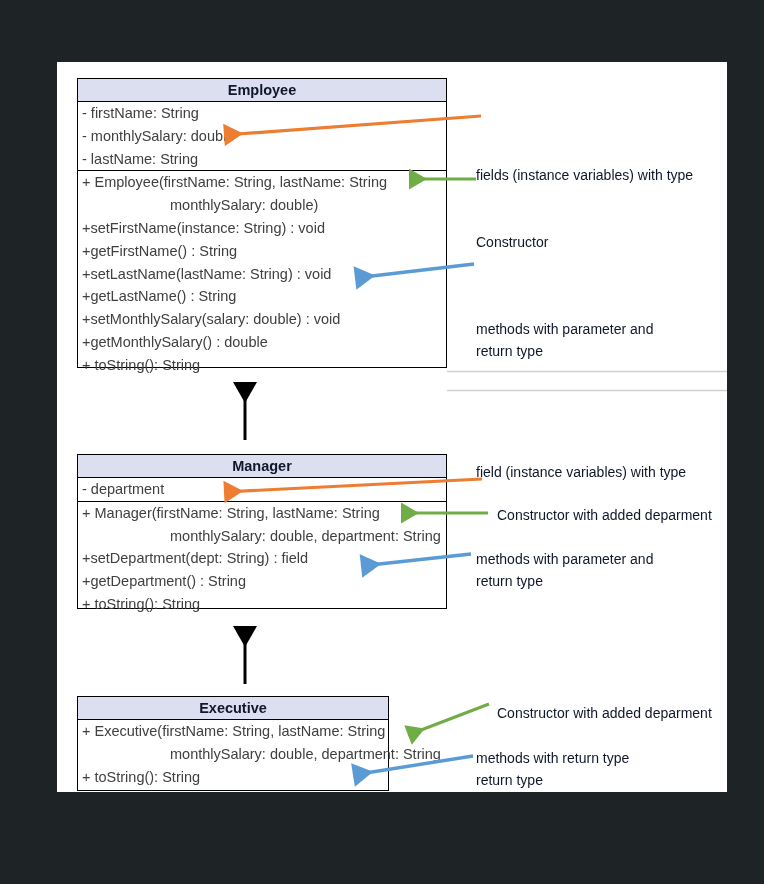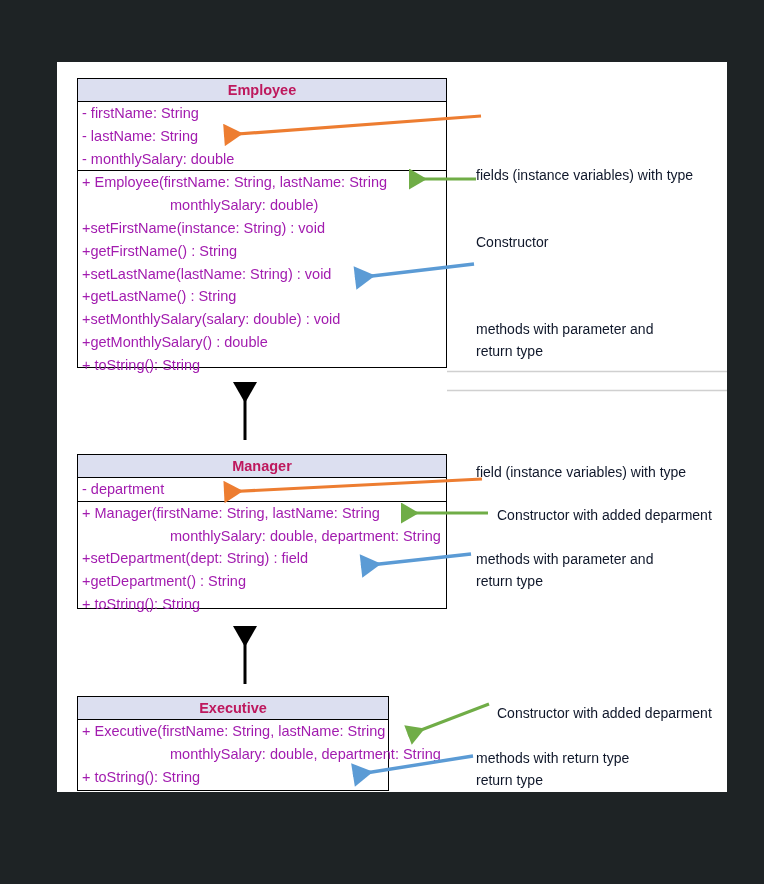--- a/index.html
+++ b/index.html
@@ -28,34 +28,34 @@
     border: 1.4px solid #000000;
     background: #ffffff;
     box-sizing: border-box;
   }
   .uml-title {
     background: #dcdff0;
     border-bottom: 1.4px solid #000000;
     text-align: center;
     font-weight: bold;
     font-size: 14.5px;
-    color: #be185d;
+    color: #0f172a;
     line-height: 23px;
     height: 23px;
     box-sizing: border-box;
   }
   .uml-section {
     box-sizing: border-box;
   }
   .uml-section + .uml-section {
     border-top: 1.4px solid #000000;
   }
   .uml-row {
     font-size: 14.5px;
-    color: #a21caf;
+    color: #404040;
     line-height: 22.8px;
     height: 22.8px;
     padding-left: 4px;
     white-space: pre;
     overflow: visible;
   }
   .uml-row.indent {
     padding-left: 92px;
   }
   
@@ -78,22 +78,22 @@
 </style>
 </head>
 <body>
 
 <div id="canvas">
 
   <div class="uml-box" style="left:20px; top:16px; width:370px; height:290px;">
     <div class="uml-title">Employee</div>
     <div class="uml-section">
       <div class="uml-row">- firstName: String</div>
+      <div class="uml-row">- monthlySalary: double</div>
       <div class="uml-row">- lastName: String</div>
-      <div class="uml-row">- monthlySalary: double</div>
     </div>
     <div class="uml-section">
       <div class="uml-row">+ Employee(firstName: String, lastName: String</div>
       <div class="uml-row indent">monthlySalary: double)</div>
       <div class="uml-row">+setFirstName(instance: String) : void</div>
       <div class="uml-row">+getFirstName() : String</div>
       <div class="uml-row">+setLastName(lastName: String) : void</div>
       <div class="uml-row">+getLastName() : String</div>
       <div class="uml-row">+setMonthlySalary(salary: double) : void</div>
       <div class="uml-row">+getMonthlySalary() : double</div>

